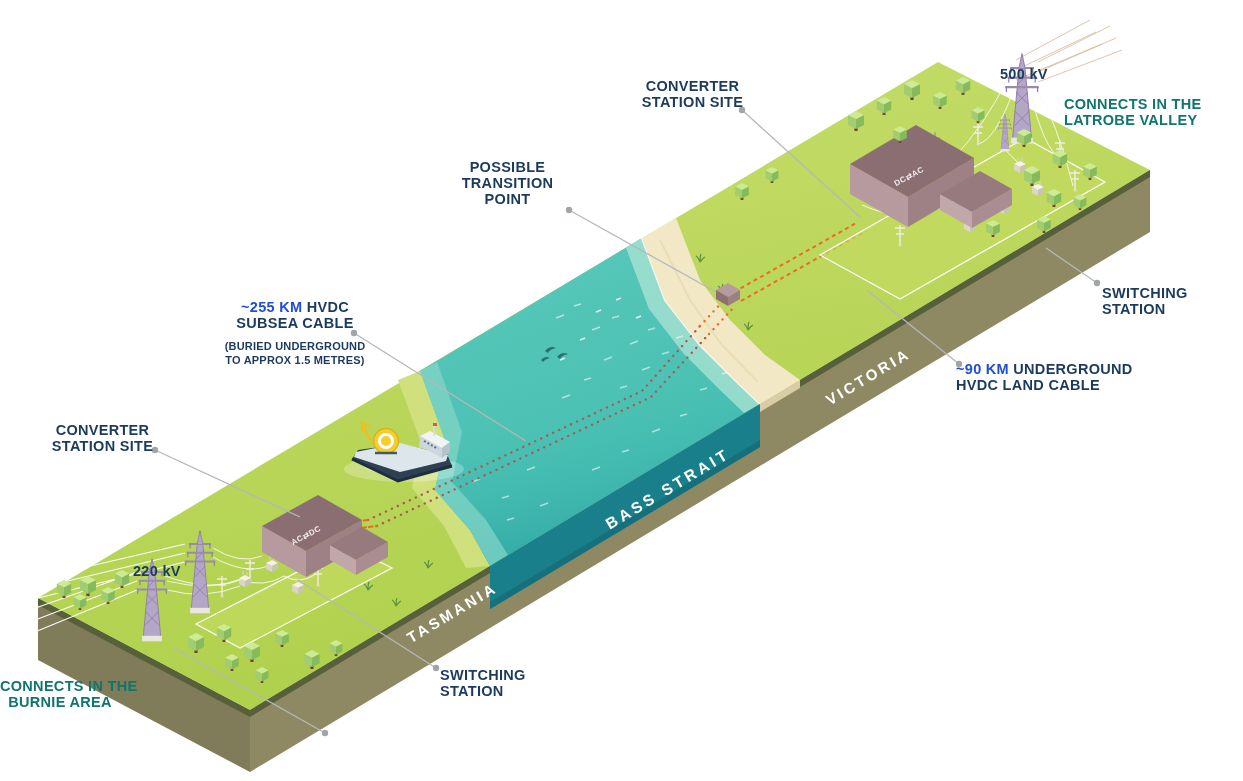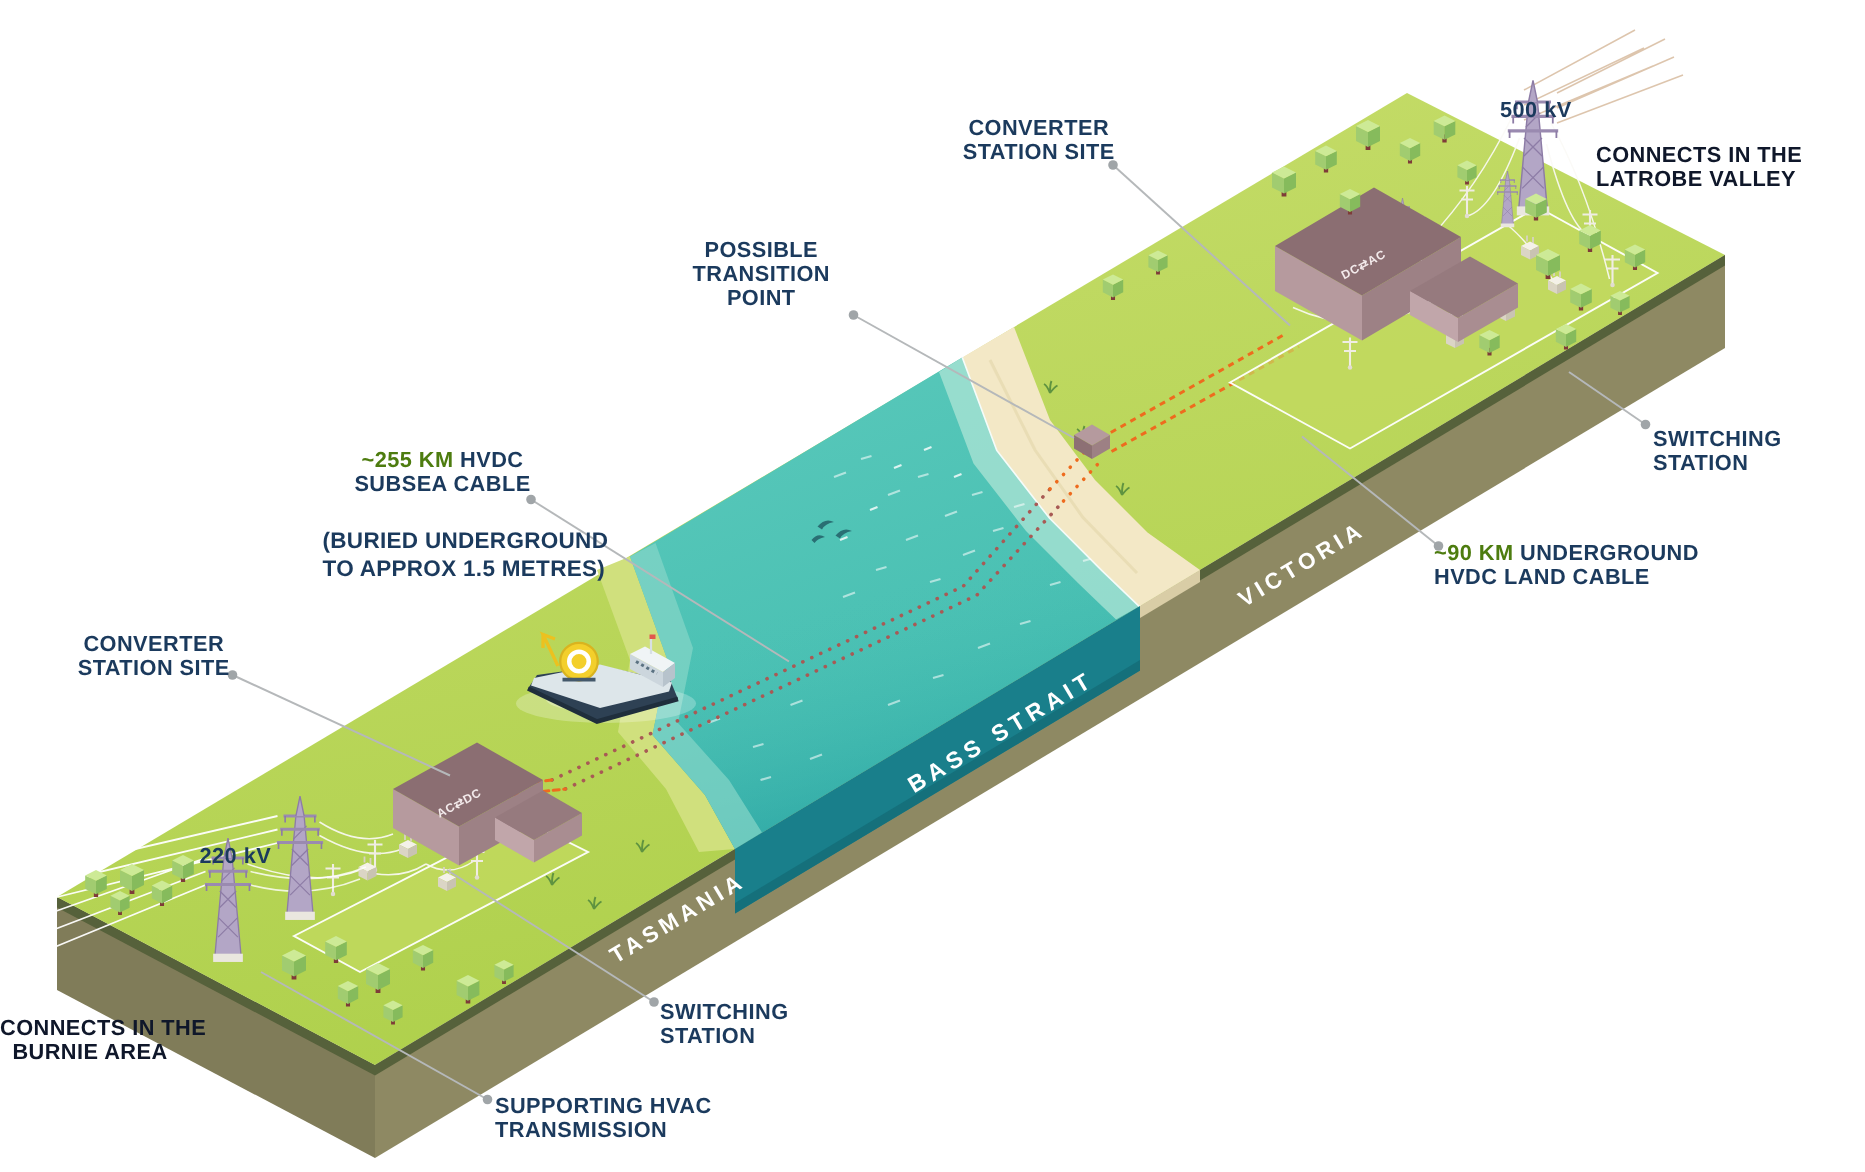--- a/index.html
+++ b/index.html
@@ -1,23 +1,23 @@
 <!DOCTYPE html>
 <html><head>
 <meta charset="utf-8">
 <style>
   html,body{margin:0;padding:0;background:#ffffff;}
   .stage{position:relative;width:1243px;height:781px;overflow:hidden;background:#fff;
          font-family:"Liberation Sans",sans-serif;}
   svg.scene{position:absolute;left:0;top:0;}
   .lbl{position:absolute;font-weight:700;font-size:14.5px;line-height:1.1;color:#1b3a5d;
        letter-spacing:.3px;white-space:nowrap;}
-  .lbl .t{color:#4d7c0f;}
-  .lbl.gray{color:#0f172a;}
-  .lbl .note{font-size:15px;letter-spacing:.2px;margin-top:20px;line-height:1.25;}
+  .lbl .t{color:#1d4ed8;}
+  .lbl.gray{color:#0f766e;}
+  .lbl .note{font-size:11px;letter-spacing:.2px;margin-top:8px;line-height:1.25;}
   .ra{text-align:center;}
   .ca{text-align:center;}
   .face{position:absolute;color:#ffffff;font-weight:700;font-size:15px;letter-spacing:3px;
         white-space:nowrap;transform:rotate(-31deg);transform-origin:center;text-align:center;}
   .bldg{position:absolute;color:#f3eaeb;font-weight:700;font-size:8px;letter-spacing:.5px;
         white-space:nowrap;transform:rotate(-28deg);transform-origin:center;}
 </style>
 </head>
 <body>
 
@@ -325,21 +325,17 @@
 <div class="lbl gray ra" style="left:0px;top:679px;width:120px;">
   <div>CONNECTS IN THE</div>
   <div>BURNIE AREA</div>
 </div>
 
 <div class="lbl" style="left:440px;top:668px;">
   <div>SWITCHING</div>
   <div>STATION</div>
 </div>
 
-<div class="lbl" style="left:330px;top:731px;">
-  <div>SUPPORTING HVAC</div>
-  <div>TRANSMISSION</div>
-</div>
 
 <div class="bldg" style="left:893px;top:172px;">DC⇄AC</div>
 <div class="bldg" style="left:290px;top:531px;">AC⇄DC</div>
 
 </div>
 
 </body></html>

